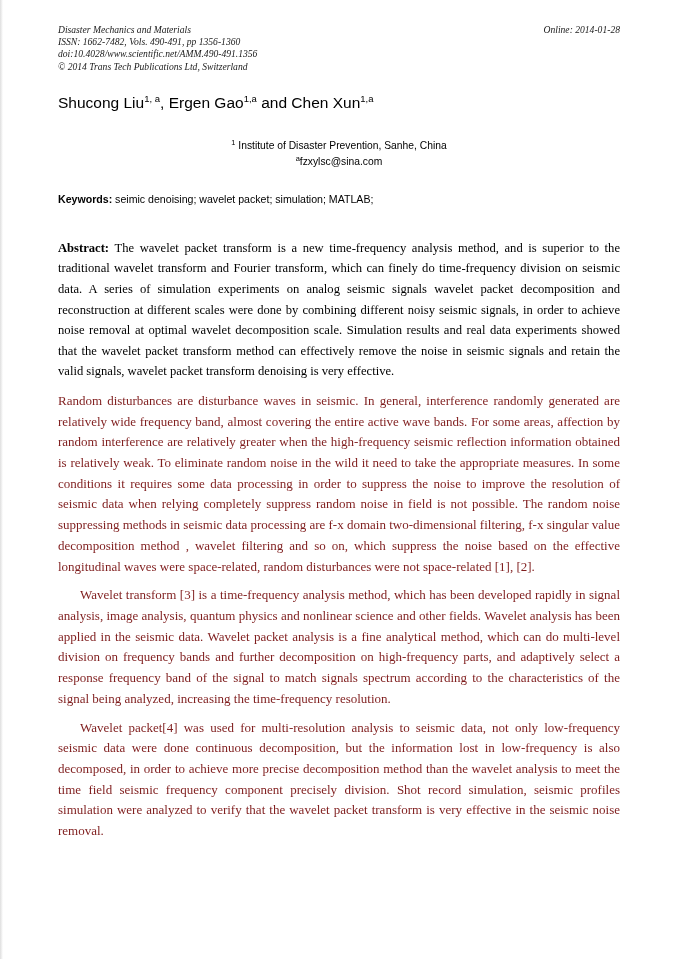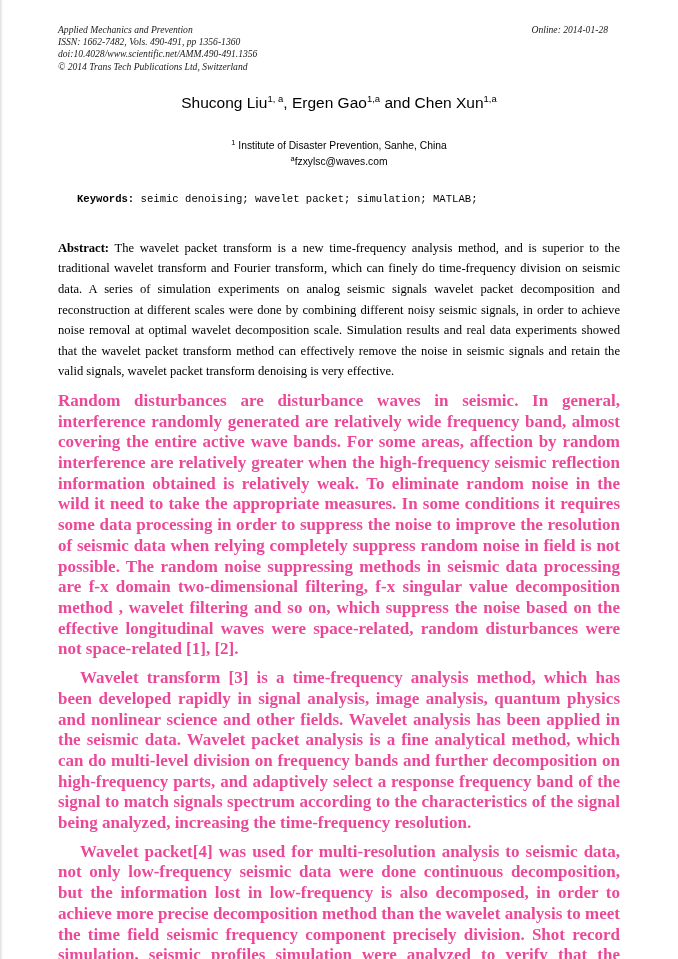--- a/index.html
+++ b/index.html
@@ -35,21 +35,21 @@
   .masthead {
     position: relative;
     font-family: "Liberation Serif", "DejaVu Serif", serif;
     font-style: italic;
     font-size: 9.6px;
     line-height: 12.2px;
     color: #1a1a1a;
   }
   .masthead-online {
     position: absolute;
-    right: 12px;
+    right: 0;
     top: 0;
     font-family: "Liberation Serif", "DejaVu Serif", serif;
     font-style: italic;
     font-size: 9.6px;
     color: #1a1a1a;
     white-space: nowrap;
   }
   .masthead-line { white-space: nowrap; }
 
   
@@ -60,21 +60,20 @@
     font-weight: bold;
     font-size: 14.6px;
     line-height: 38px;
     color: #000000;
     letter-spacing: 0.1px;
   }
 
   
   .authors {
     margin-top: 21px;
-    text-align: center;
     font-family: "Liberation Sans", "DejaVu Sans", sans-serif;
     font-size: 15.5px;
     color: #000000;
   }
   .authors sup {
     font-size: 9.5px;
     vertical-align: super;
     line-height: 0;
   }
 
@@ -101,25 +100,24 @@
   }
   .email sup {
     font-size: 7.4px;
     vertical-align: super;
     line-height: 0;
   }
 
   
   .keywords {
     margin-top: 23px;
-    font-family: Liberation Mono, monospace;
+    font-family: Liberation Sans, sans-serif;
     font-size: 10.6px;
     line-height: 15px;
     color: #000000;
-    margin-left: 19px;
   }
   .keywords b { font-weight: bold; }
 
   
   .abstract {
     margin-top: 31px;
     font-family: "Liberation Serif", "DejaVu Serif", serif;
     font-size: 12.6px;
     line-height: 20.6px;
     color: #000000;
@@ -135,50 +133,49 @@
     font-weight: bold;
     font-size: 12.2px;
     line-height: 17px;
     color: #000000;
   }
 
   
   .body-par {
     margin-top: 8px;
     font-family: "Liberation Serif", "DejaVu Serif", serif;
-    font-size: 17px;
+    font-size: 13px;
     line-height: 20.7px;
-    color: #ec4899;
+    color: #7f1d1d;
     text-align: justify;
     text-justify: inter-word;
-    font-weight: bold;
   }
   .body-par.indent { text-indent: 22px; margin-top: 8px; }
   .body-par.first { margin-top: 9px; }
 </style>
 </head>
 <body>
 
 <div class="page">
   <div class="content">
 
     <div class="masthead">
       <div class="masthead-online">Online: 2014-01-28</div>
-      <div class="masthead-line">Applied Mechanics and Prevention</div>
+      <div class="masthead-line">Disaster Mechanics and Materials</div>
       <div class="masthead-line">ISSN: 1662-7482, Vols. 490-491, pp 1356-1360</div>
       <div class="masthead-line">doi:10.4028/www.scientific.net/AMM.490-491.1356</div>
       <div class="masthead-line">© 2014 Trans Tech Publications Ltd, Switzerland</div>
     </div>
 
 
     <div class="authors"><span>Shucong Liu</span><sup>1, a</sup><span>, </span><span>Ergen Gao</span><sup>1,a</sup><span> and </span><span>Chen Xun</span><sup>1,a</sup></div>
 
     <div class="affiliation"><sup>1</sup><span> Institute of Disaster Prevention, Sanhe, China</span></div>
 
-    <div class="email"><sup>a</sup><span>fzxylsc@waves.com</span></div>
+    <div class="email"><sup>a</sup><span>fzxylsc@sina.com</span></div>
 
     <div class="keywords"><b>Keywords:</b><span> seimic denoising; wavelet packet; simulation; MATLAB;</span></div>
 
     <div class="abstract"><b>Abstract:</b><span> The wavelet packet transform is a new time-frequency analysis method, and is superior to the traditional wavelet transform and Fourier transform, which can finely do time-frequency division on seismic data. A series of simulation experiments on analog seismic signals wavelet packet decomposition and reconstruction at different scales were done by combining different noisy seismic signals, in order to achieve noise removal at optimal wavelet decomposition scale. Simulation results and real data experiments showed that the wavelet packet transform method can effectively remove the noise in seismic signals and retain the valid signals, wavelet packet transform denoising is very effective.</span></div>
 
 
     <div class="body-par first">Random disturbances are disturbance waves in seismic. In general, interference randomly generated are relatively wide frequency band, almost covering the entire active wave bands. For some areas, affection by random interference are relatively greater when the high-frequency seismic reflection information obtained is relatively weak. To eliminate random noise in the wild it need to take the appropriate measures. In some conditions it requires some data processing in order to suppress the noise to improve the resolution of seismic data when relying completely suppress random noise in field is not possible. The random noise suppressing methods in seismic data processing are f-x domain two-dimensional filtering, f-x singular value decomposition method , wavelet filtering and so on, which   suppress the noise based on the effective longitudinal waves were space-related, random disturbances were not space-related [1], [2].</div>
     <div class="body-par indent">Wavelet transform [3] is a time-frequency analysis method, which has been developed rapidly in signal analysis, image analysis, quantum physics and nonlinear science and other fields. Wavelet analysis has been applied in the seismic data. Wavelet packet analysis is a fine analytical method, which can do multi-level division on frequency bands and further decomposition on high-frequency parts, and adaptively select a response frequency band of the signal to match signals spectrum according to the characteristics of the signal being analyzed, increasing the time-frequency resolution.</div>
     <div class="body-par indent">Wavelet packet[4] was used for multi-resolution analysis to seismic data, not only low-frequency seismic data were done continuous decomposition, but the information lost in low-frequency is also decomposed, in order to achieve more precise decomposition method than the wavelet analysis to meet the time field seismic frequency component precisely division. Shot record simulation, seismic profiles simulation were analyzed to verify that the wavelet packet transform is very effective in the seismic noise removal.</div>
 

